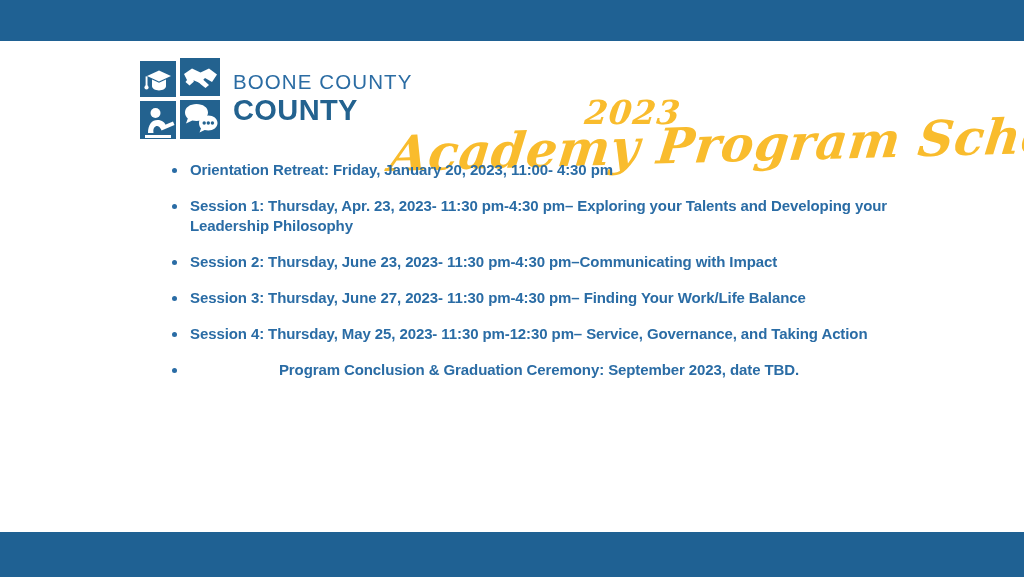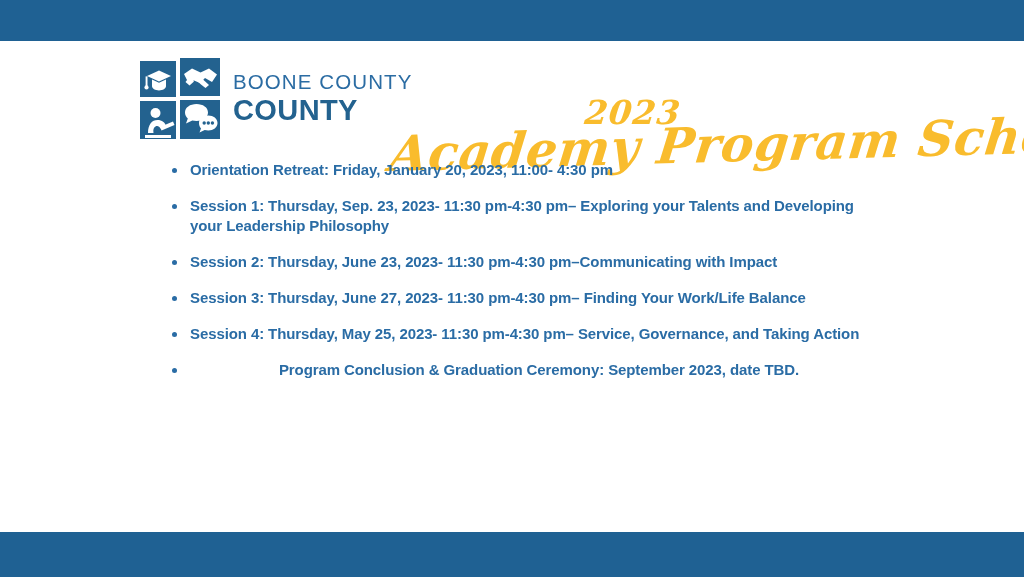--- a/index.html
+++ b/index.html
@@ -202,20 +202,20 @@
     </div>
 
     <div class="title-block">
       <div class="title-year">2023</div>
       <div class="title-main">Academy Program Schedule</div>
     </div>
   </div>
 
   <ul class="schedule-list">
     <li class="schedule-item">Orientation Retreat: Friday, January 20, 2023, 11:00- 4:30 pm</li>
-    <li class="schedule-item">Session 1: Thursday, Sep. 23, 2023- 11:30 pm-4:30 pm– Exploring your Talents and Developing your Leadership Philosophy</li>
+    <li class="schedule-item">Session 1: Thursday, Apr. 23, 2023- 11:30 pm-4:30 pm– Exploring your Talents and Developing your Leadership Philosophy</li>
     <li class="schedule-item">Session 2: Thursday, June 23, 2023- 11:30 pm-4:30 pm–Communicating with Impact</li>
     <li class="schedule-item">Session 3: Thursday, June 27, 2023- 11:30 pm-4:30 pm– Finding Your Work/Life Balance</li>
-    <li class="schedule-item">Session 4: Thursday, May 25, 2023- 11:30 pm-4:30 pm– Service, Governance, and Taking Action</li>
+    <li class="schedule-item">Session 4: Thursday, May 25, 2023- 11:30 pm-12:30 pm– Service, Governance, and Taking Action</li>
     <li class="schedule-item">Program Conclusion  &amp; Graduation Ceremony: September 2023, date TBD.</li>
   </ul>
 
 </div>
 
 </body></html>

